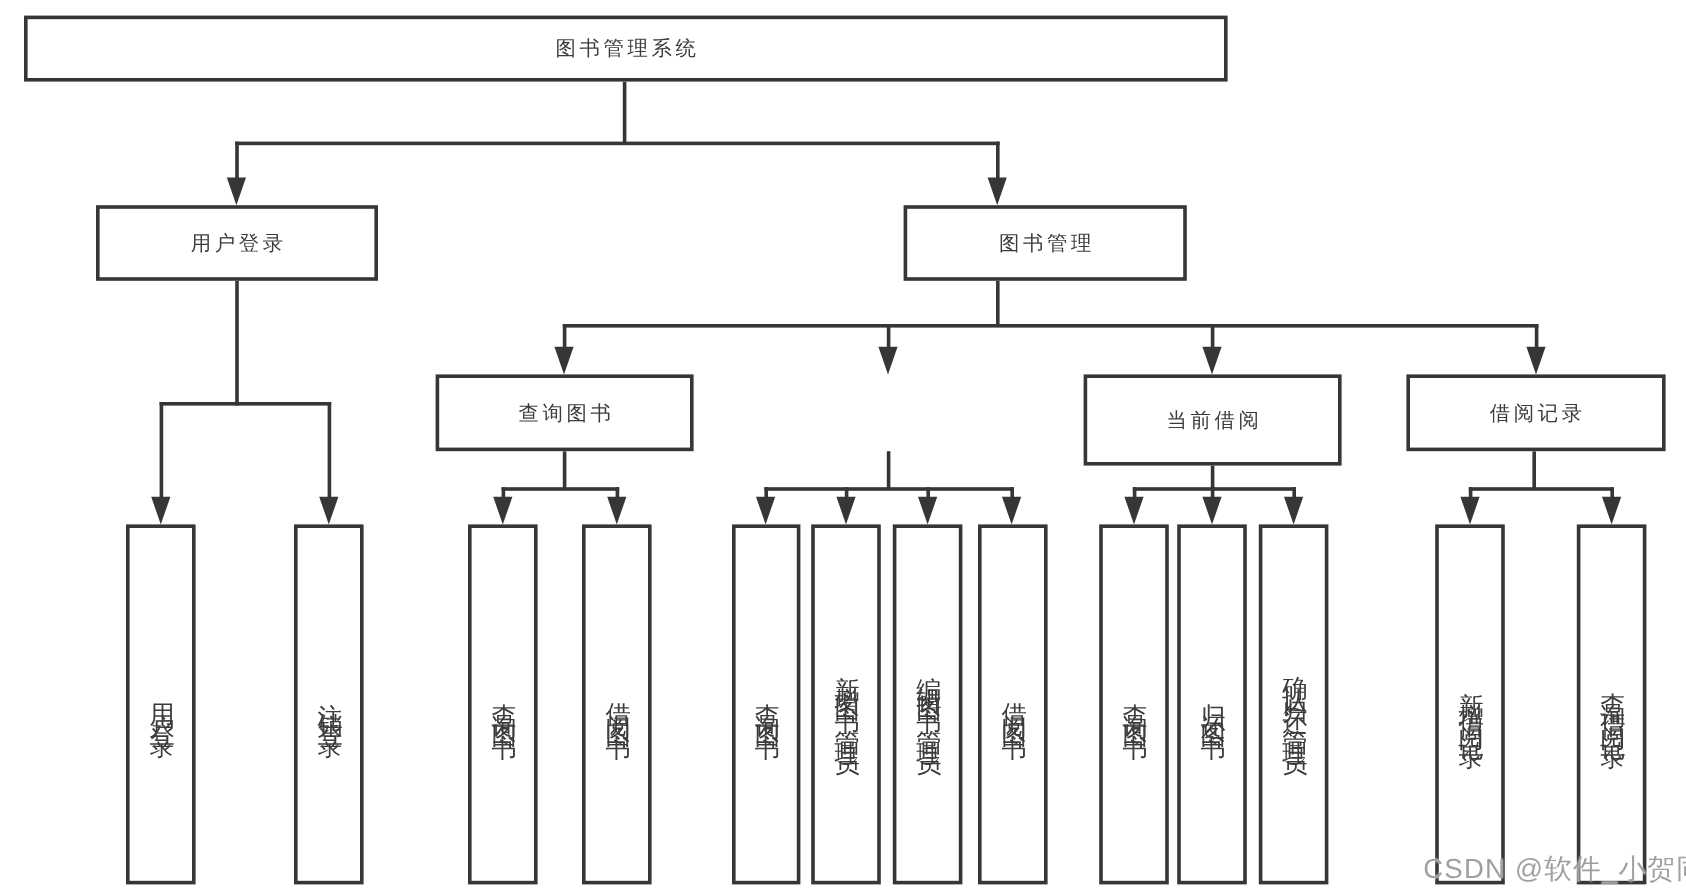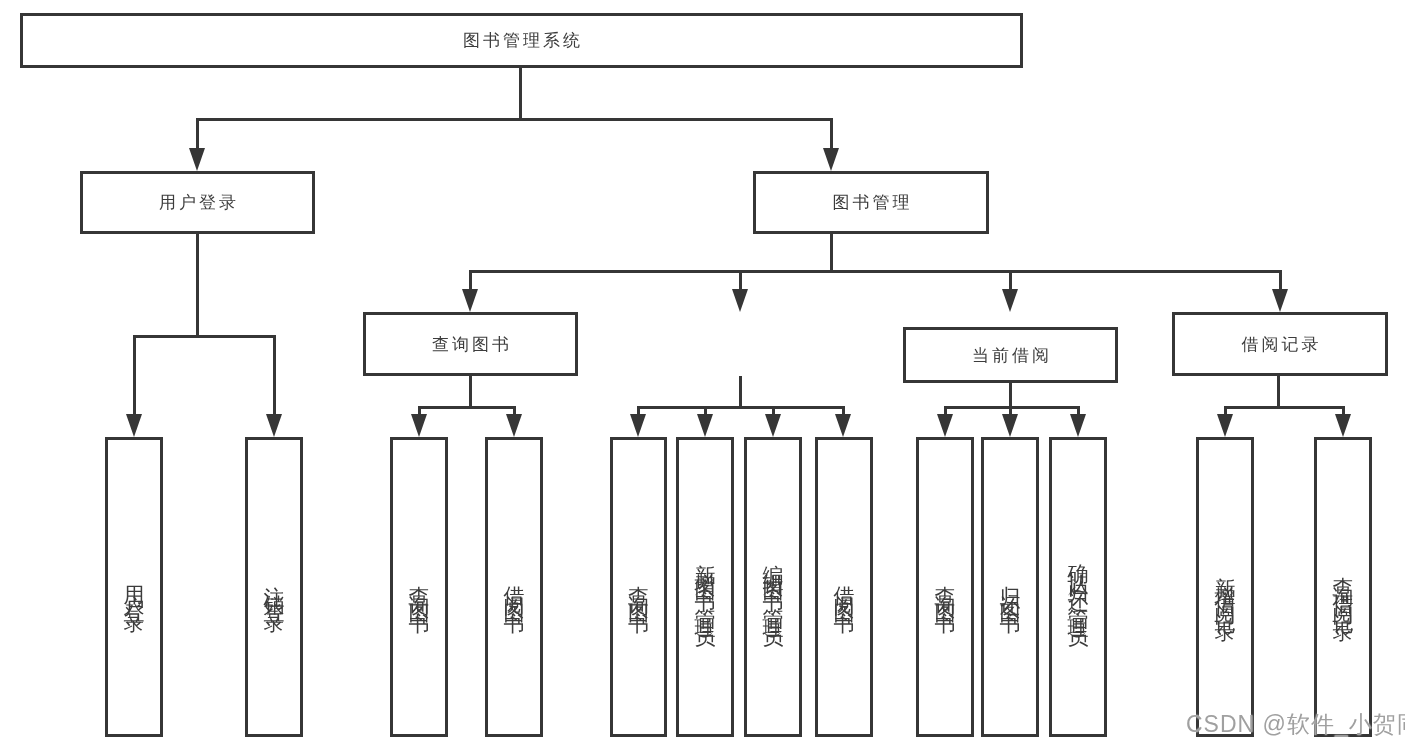--- a/index.html
+++ b/index.html
@@ -71,21 +71,21 @@
   <div class="ln" style="left:1009px;top:270px;width:3px;height:21px;"></div>
   <div class="ln" style="left:1279px;top:270px;width:3px;height:21px;"></div>
   <div class="ar" style="left:462px;top:289px;"></div>
   <div class="ar" style="left:732px;top:289px;"></div>
   <div class="ar" style="left:1002px;top:289px;"></div>
   <div class="ar" style="left:1272px;top:289px;"></div>
 
   <div class="box" style="left:363px;top:312px;width:215px;height:64px;">
     <span class="hl">查询图书</span>
   </div>
-  <div class="box" style="left:903px;top:312px;width:215px;height:56px;margin-top:15px;">
+  <div class="box" style="left:903px;top:312px;width:215px;height:76px;">
     <span class="hl">当前借阅</span>
   </div>
   <div class="box" style="left:1172px;top:312px;width:216px;height:64px;align-items:center;">
     <span class="hl">借阅记录</span>
   </div>
 
   <div class="ln" style="left:469px;top:376px;width:3px;height:32px;"></div>
   <div class="ln" style="left:418px;top:406px;width:98px;height:3px;"></div>
   <div class="ln" style="left:418px;top:406px;width:3px;height:10px;"></div>
   <div class="ln" style="left:513px;top:406px;width:3px;height:10px;"></div>

